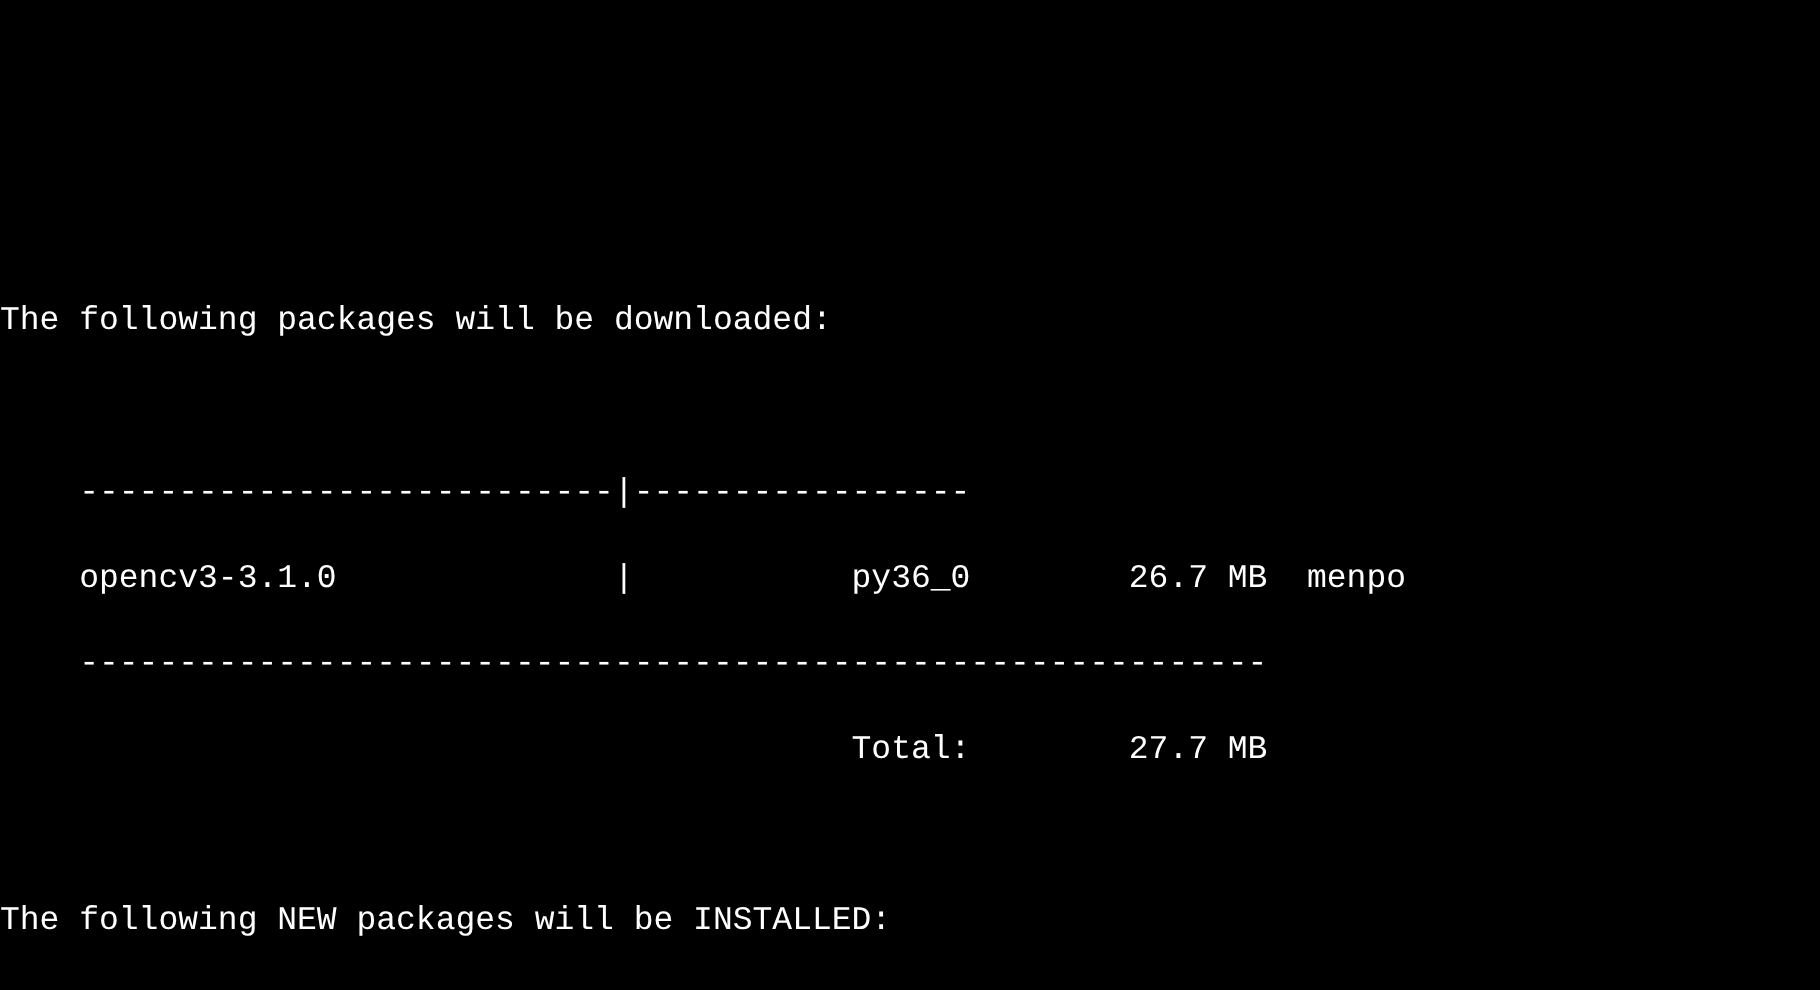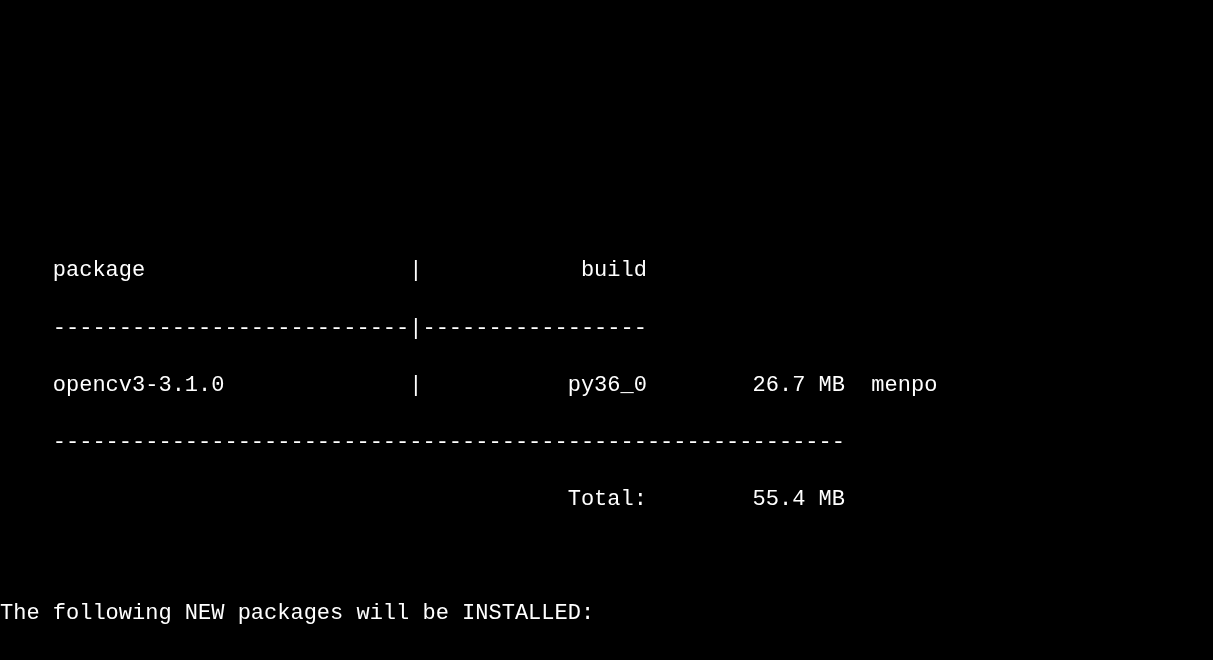--- a/index.html
+++ b/index.html
@@ -27,26 +27,26 @@
       min-height: 1.3em;
     }
   </style>
 </head>
 <body>
 
 
 
 <div class="terminal">
 <span class="line"></span>
+<span class="line">The following packages will be downloaded:</span>
 <span class="line"></span>
-<span class="line">    package                    |            build</span>
 <span class="line">    ---------------------------|-----------------</span>
 <span class="line">    opencv3-3.1.0              |           py36_0        26.7 MB  menpo</span>
 <span class="line">    ------------------------------------------------------------</span>
-<span class="line">                                           Total:        55.4 MB</span>
+<span class="line">                                           Total:        27.7 MB</span>
 <span class="line"></span>
 <span class="line">The following NEW packages will be INSTALLED:</span>
 
 
 
 
 
 
 
 

